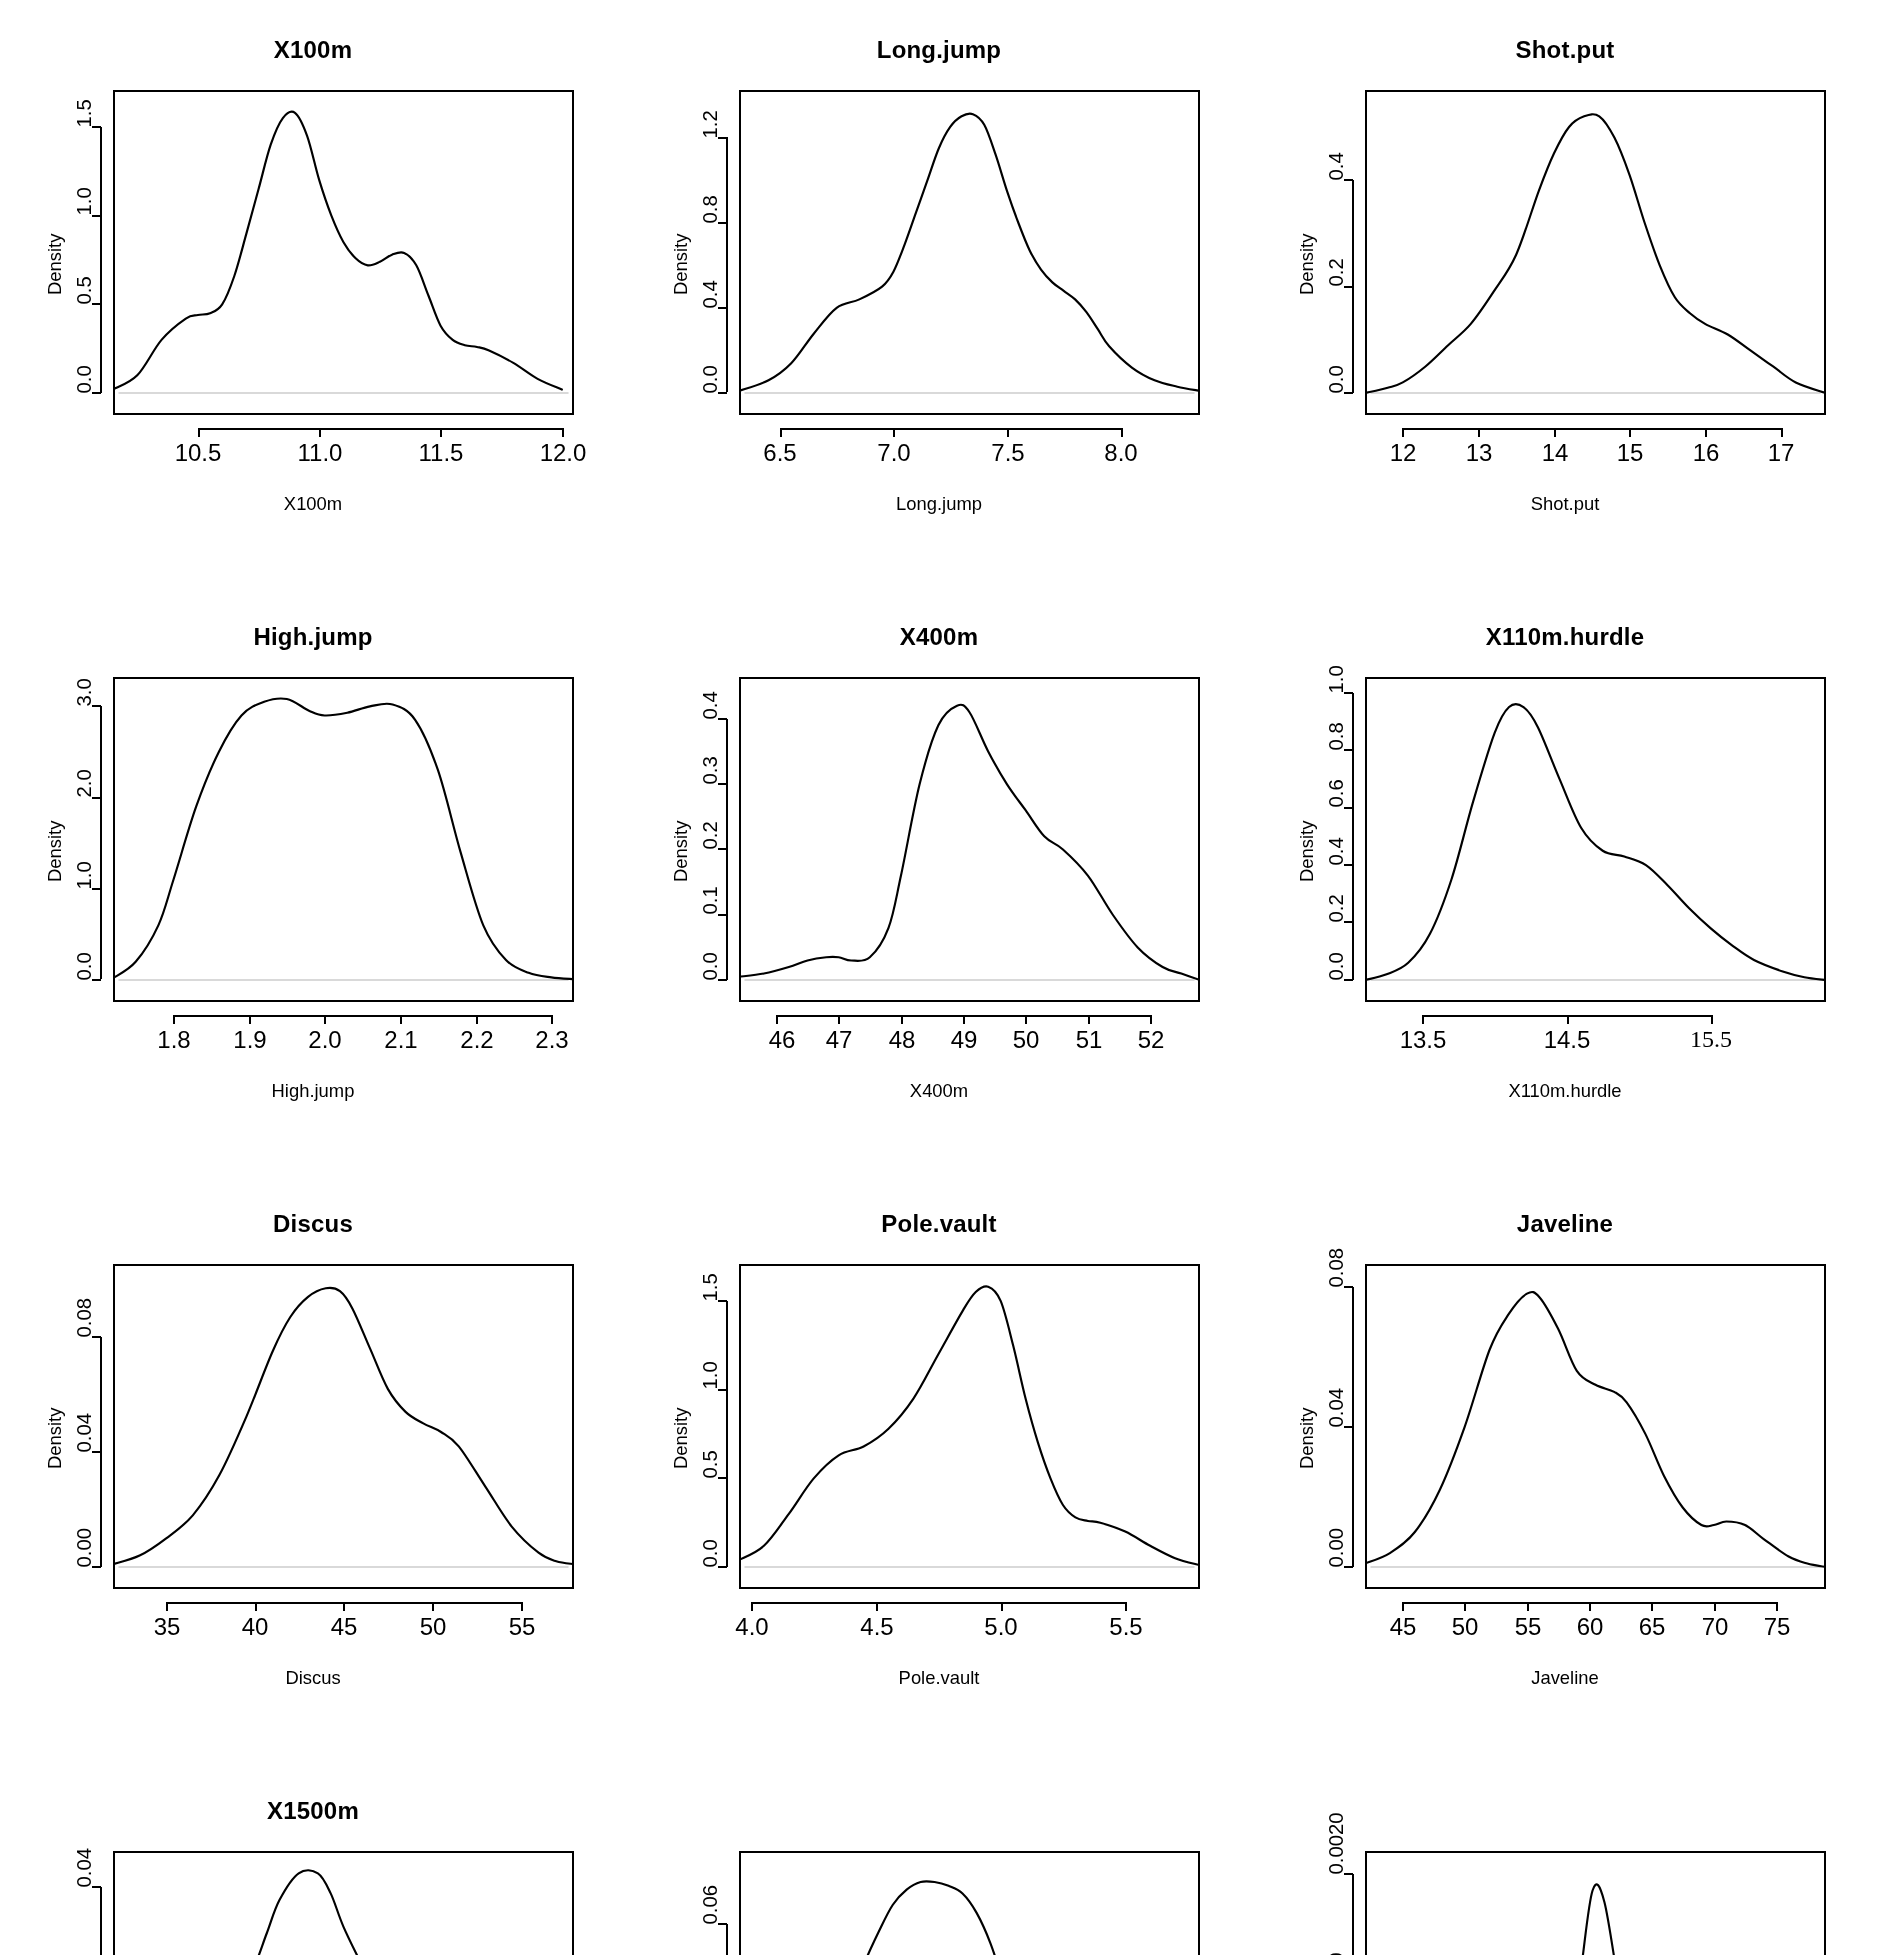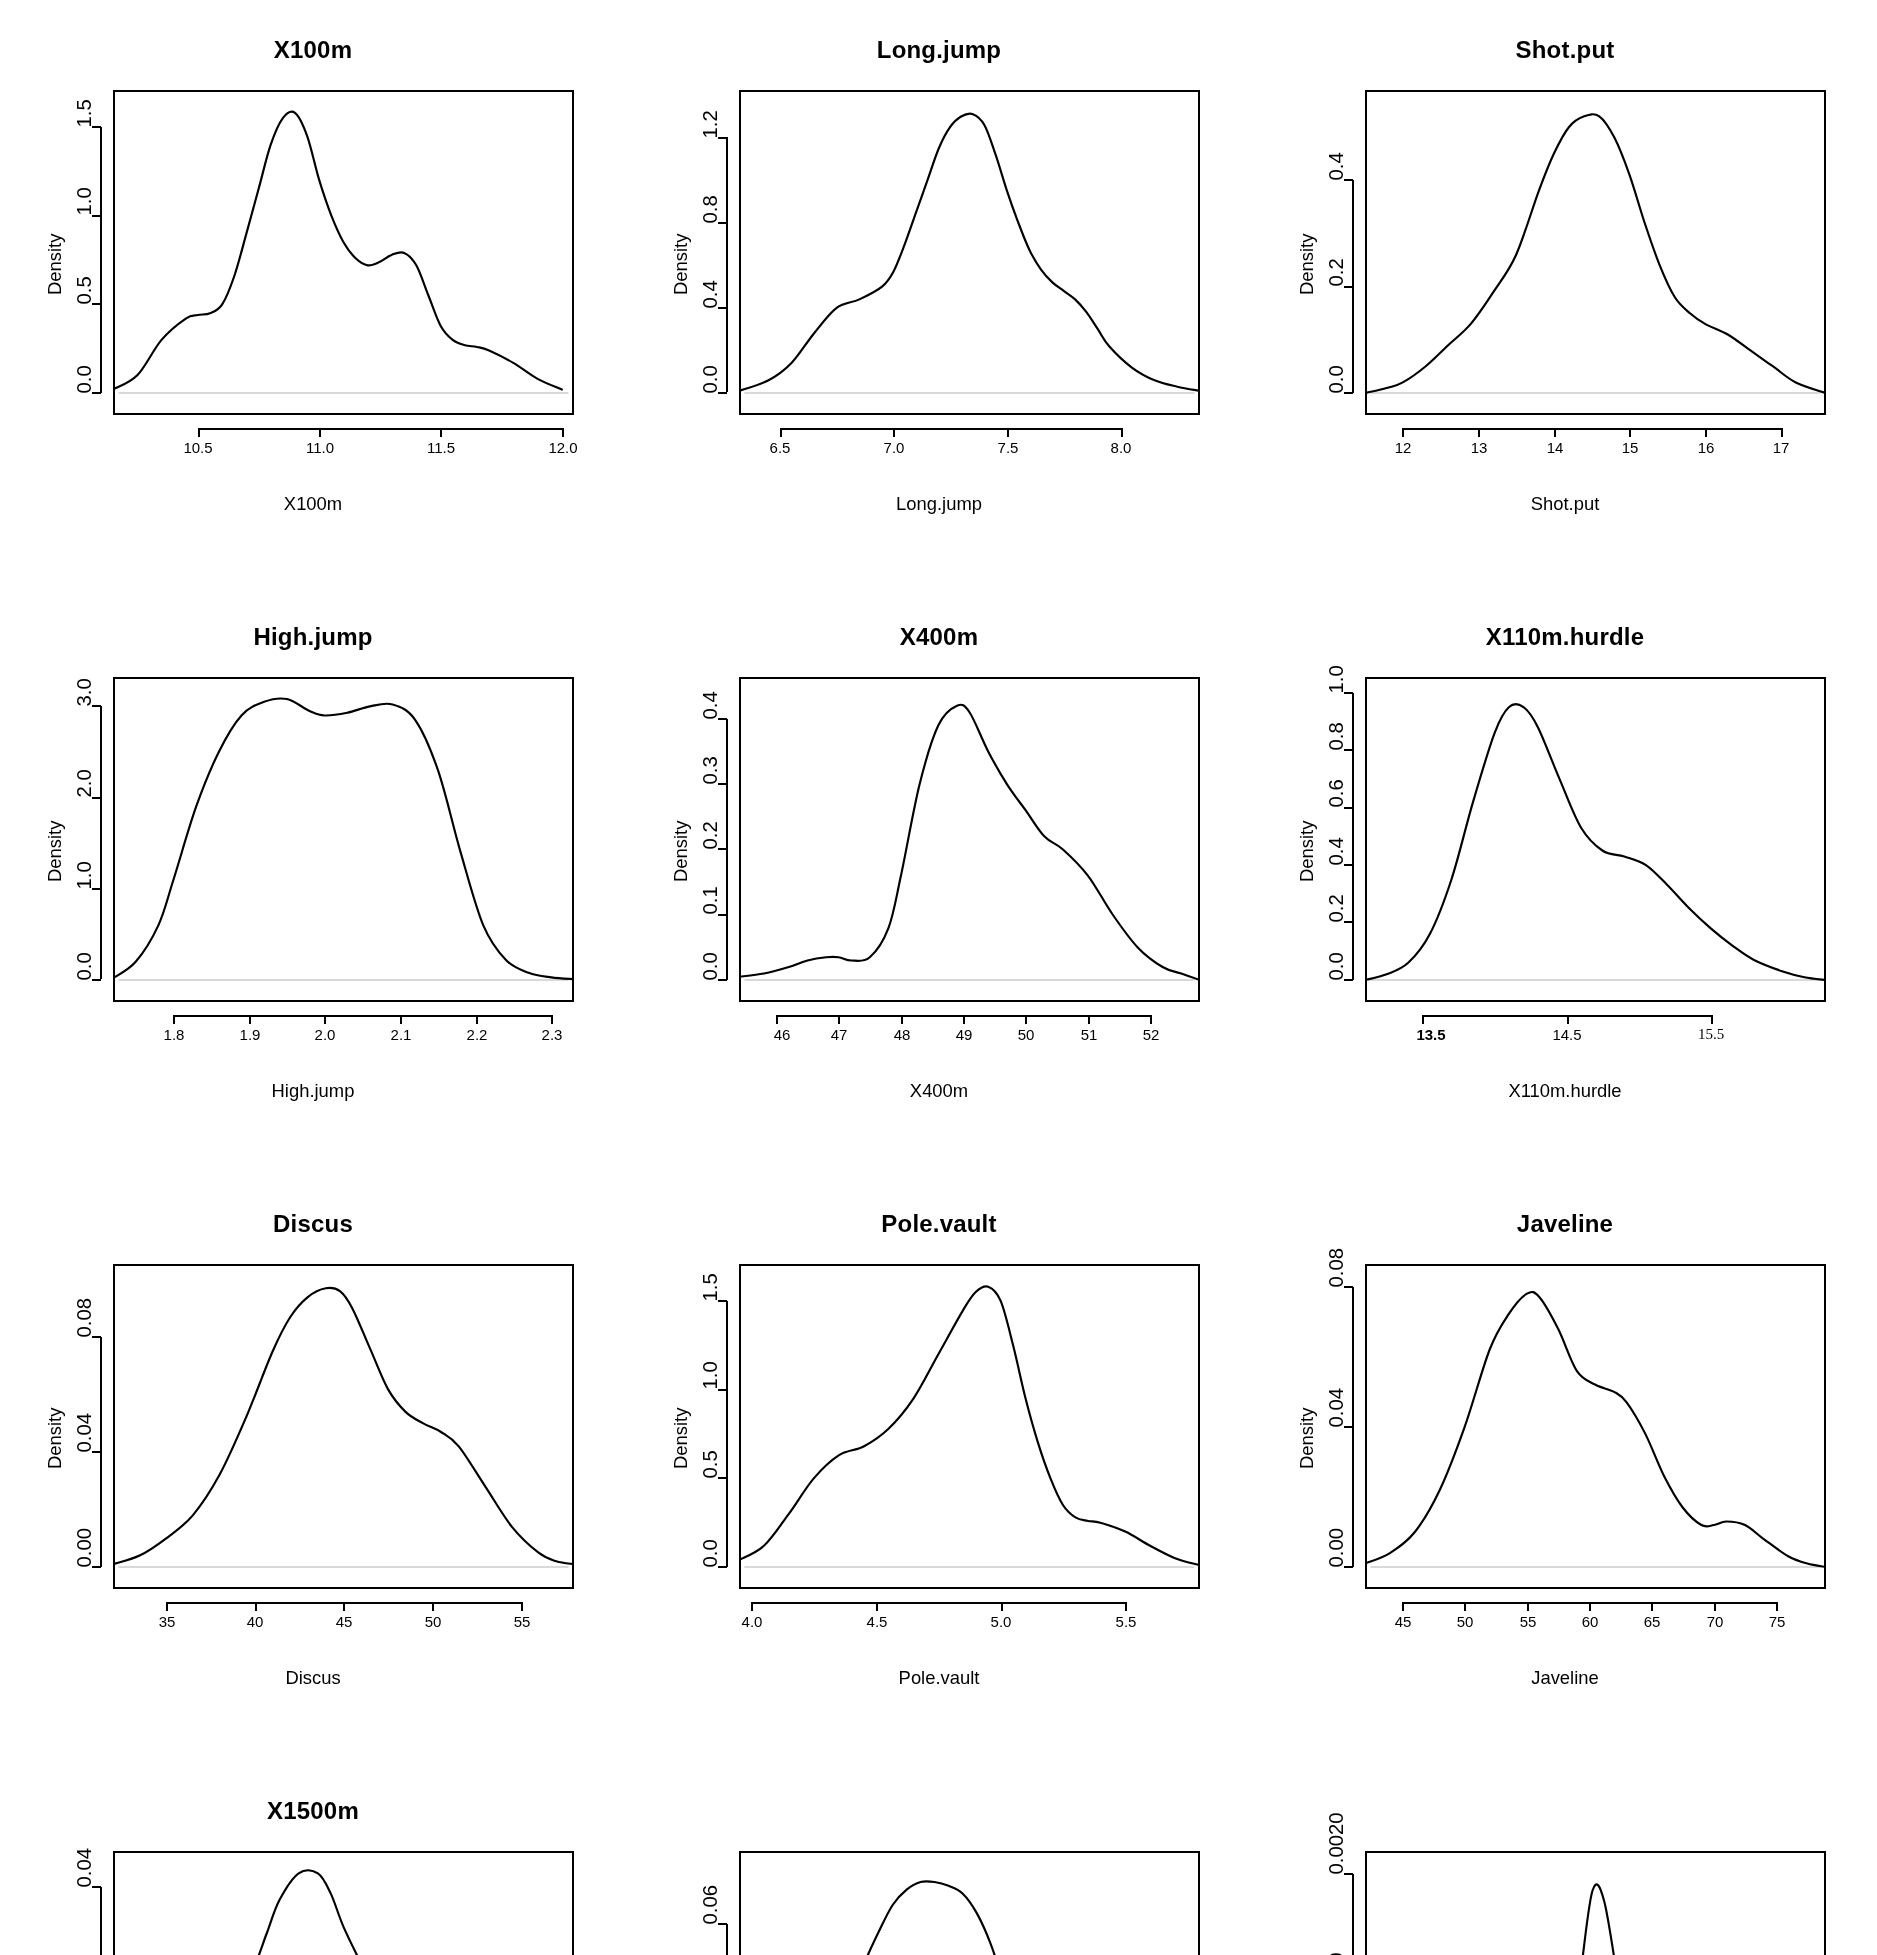--- a/index.html
+++ b/index.html
@@ -70,21 +70,21 @@
   }
   .xlabel {
     position: absolute;
     width: 626px;
     left: 0;
     text-align: center;
     font-size: 18.4px;
   }
   .tick-x {
     position: absolute;
-    font-size: 15px;
+    font-size: 24px;
     text-align: center;
     transform: translateX(-50%);
     white-space: nowrap;
   }
   .tick-y {
     position: absolute;
     font-size: 20.3px;
     text-align: right;
     transform: rotate(-90deg);
     transform-origin: 100% 50%;
@@ -283,21 +283,21 @@
       <div class="panel-title">X110m.hurdle</div>
       <div class="plot-area">
         <div class="plot-box"></div>
         <svg class="plot-svg" viewBox="0 0 1180 830" preserveAspectRatio="none">
           <line x1="14" x2="1166" y1="774" y2="774" stroke="#d9d9d9" stroke-width="5"></line>
           <path d="M 0.00 774.00 C 9.22 771.55, 36.88 766.66, 55.31 759.32 C 73.75 751.98, 92.19 747.09, 110.63 729.96 C 129.06 712.83, 147.50 692.04, 165.94 656.56 C 184.38 621.08, 202.81 573.37, 221.25 517.10 C 239.69 460.83, 258.12 381.31, 276.56 318.92 C 295.00 256.53, 316.51 183.13, 331.88 142.76 C 347.24 102.39, 356.46 87.71, 368.75 76.70 C 381.04 65.69, 393.33 68.14, 405.62 76.70 C 417.92 85.26, 427.14 97.50, 442.50 128.08 C 457.86 158.66, 479.37 217.38, 497.81 260.20 C 516.25 303.02, 534.69 354.40, 553.12 384.98 C 571.56 415.56, 590.00 431.47, 608.44 443.70 C 626.87 455.93, 645.31 452.26, 663.75 458.38 C 682.19 464.50, 700.63 468.17, 719.06 480.40 C 737.50 492.63, 755.94 513.43, 774.37 531.78 C 792.81 550.13, 811.25 572.15, 829.69 590.50 C 848.12 608.85, 866.56 625.98, 885.00 641.88 C 903.44 657.78, 921.88 672.46, 940.31 685.92 C 958.75 699.38, 974.11 711.61, 995.63 722.62 C 1017.14 733.63, 1047.86 744.64, 1069.37 751.98 C 1090.89 759.32, 1106.25 762.99, 1124.69 766.66 C 1143.12 770.33, 1170.78 772.78, 1180.00 774.00" fill="none" stroke="#000000" stroke-width="5.5" stroke-linejoin="round" stroke-linecap="round"></path>
         </svg>
       </div>
       <div class="axis-line-x" style="left: 171px; width: 288px; top: 428px;"></div>
       <div class="tickmark-x" style="left: 170px; top: 428px; height: 8.6px;"></div>
-      <div class="tick-x" style="left: 179px; top: 439px; font-weight: bold;">13.5</div>
+      <div class="tick-x" style="left: 171px; top: 439px;">13.5</div>
       <div class="tickmark-x" style="left: 315px; top: 428px; height: 8.6px;"></div>
       <div class="tick-x" style="left: 315px; top: 439px;">14.5</div>
       <div class="tickmark-x" style="left: 459px; top: 428px; height: 8.6px;"></div>
       <div class="tick-x" style="left: 459px; top: 439px; font-family: Liberation Serif, serif;">15.5</div>
       <div class="axis-line-y" style="left: 100px; top: 106px; height: 287px;"></div>
       <div class="tickmark-y" style="top: 392px; left: 92px; width: 8.6px;"></div>
       <div class="tick-y" style="left: 84px; top: 382px; width: 0px;">0.0</div>
       <div class="tickmark-y" style="top: 334px; left: 92px; width: 8.6px;"></div>
       <div class="tick-y" style="left: 84px; top: 324px; width: 0px;">0.2</div>
       <div class="tickmark-y" style="top: 277px; left: 92px; width: 8.6px;"></div>

